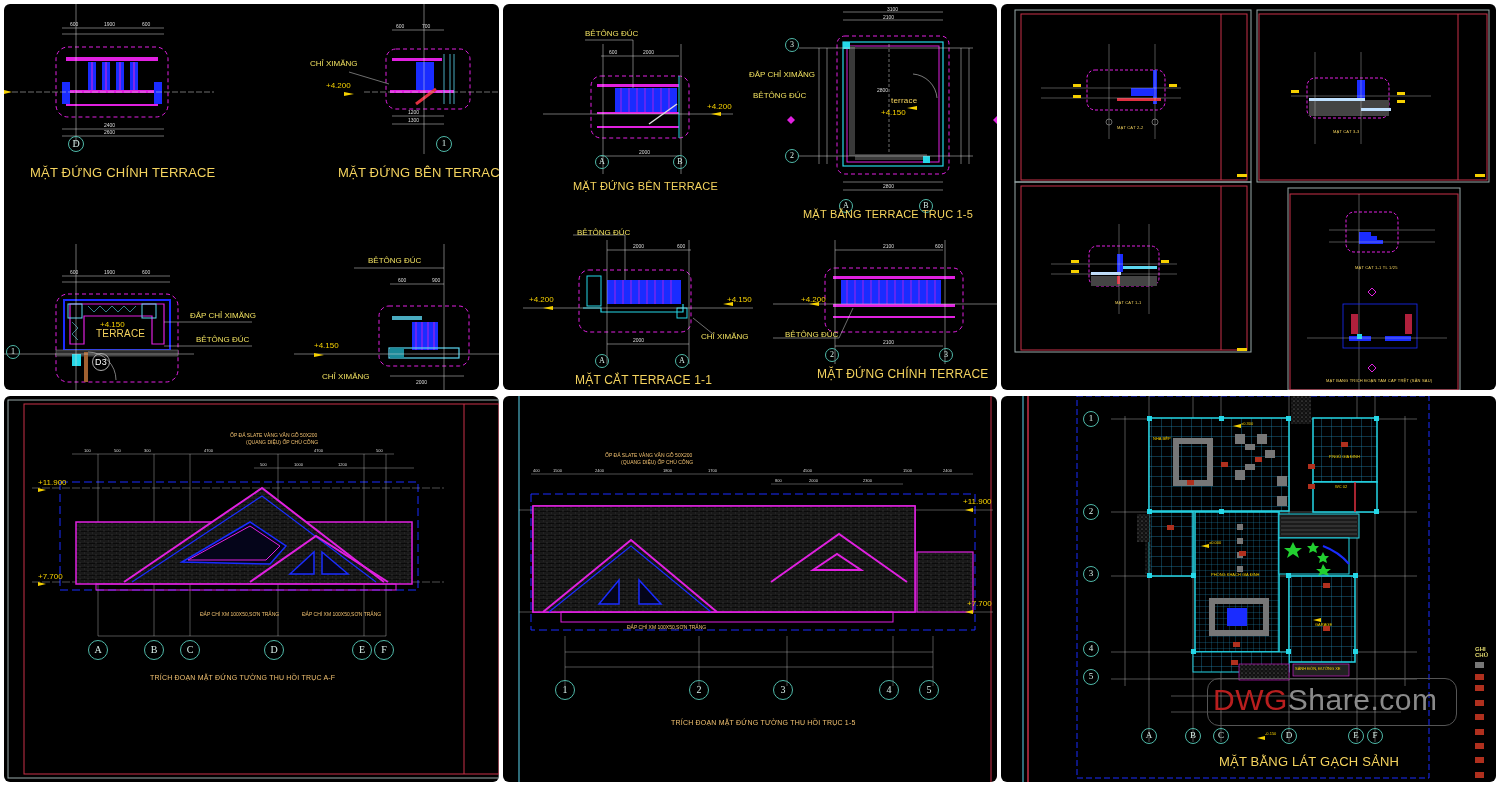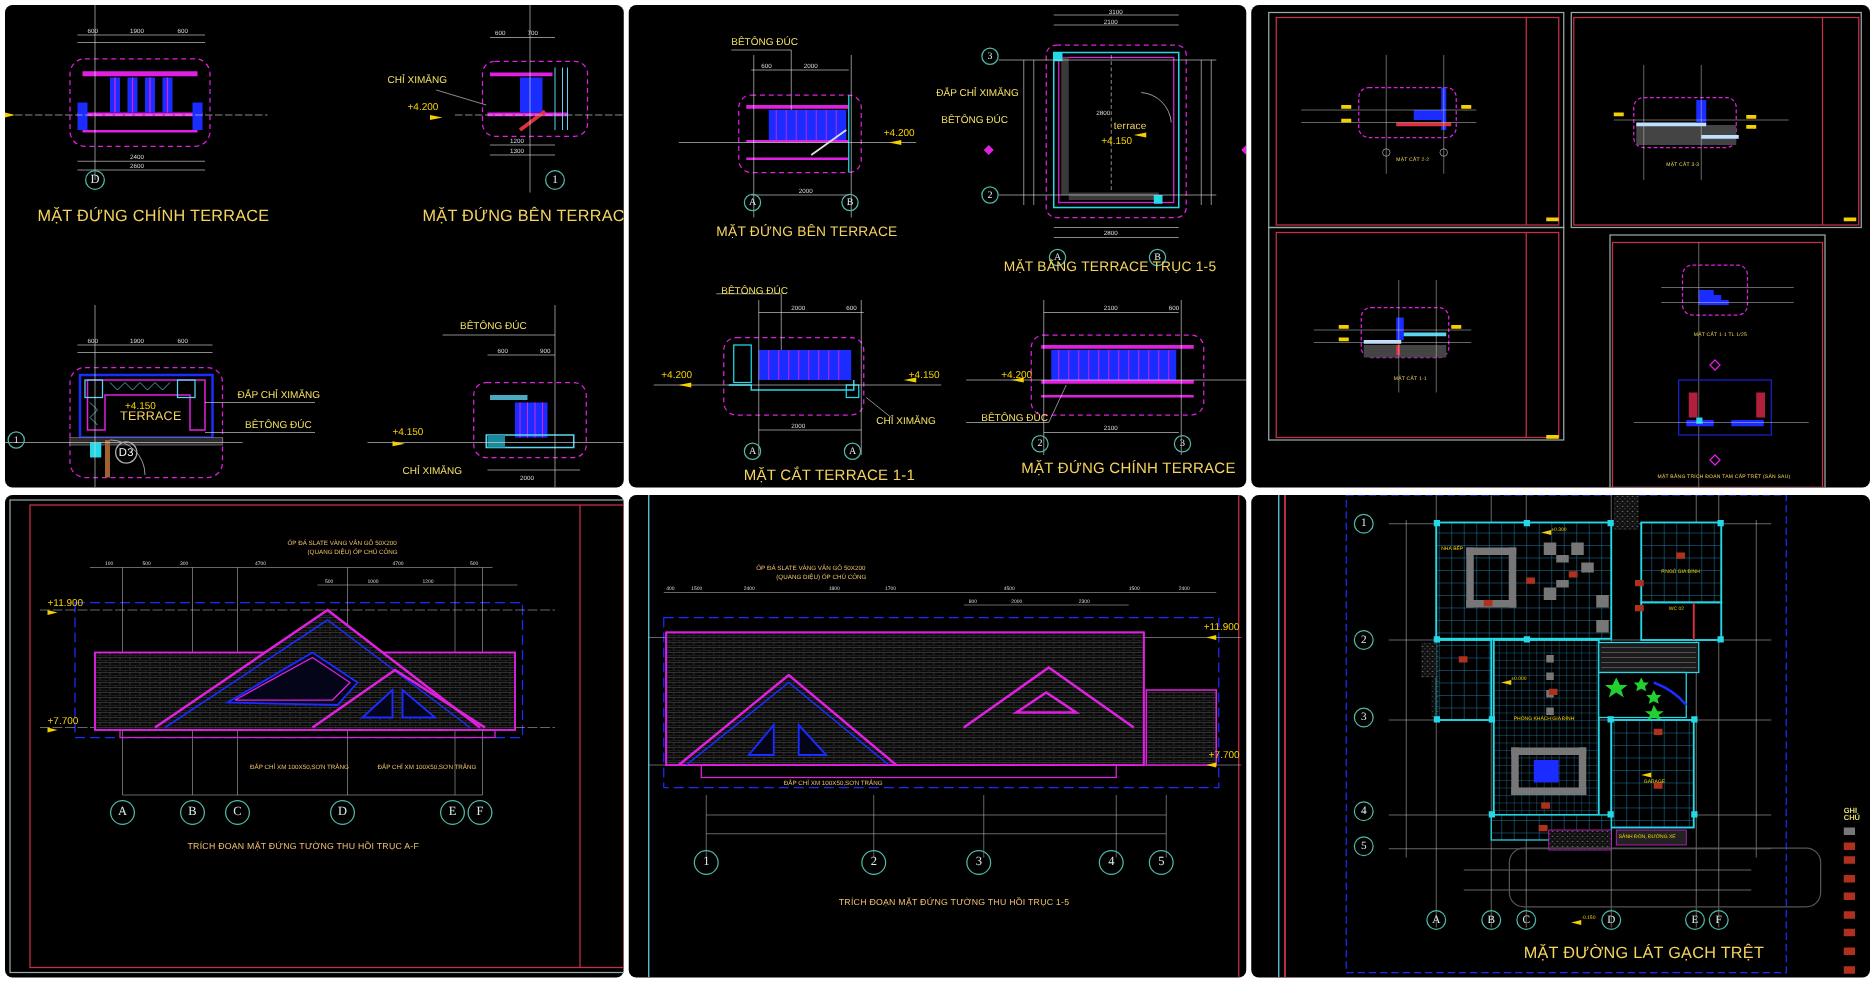--- a/index.html
+++ b/index.html
@@ -300,21 +300,21 @@
   <div class="axis" style="left:282px;top:145px;width:14px;height:14px;font-size:8px;line-height:11px;">2</div>
   <div class="axis" style="left:336px;top:195px;width:14px;height:14px;font-size:8px;line-height:11px;">A</div>
   <div class="axis" style="left:416px;top:195px;width:14px;height:14px;font-size:8px;line-height:11px;">B</div>
   <div class="title" style="left:300px;top:204px;font-size:11px;">MẶT BẰNG TERRACE TRỤC 1-5</div>
   <div class="lbl" style="left:74px;top:224px;">BÊTÔNG ĐÚC</div>
   <div class="lbl" style="left:198px;top:328px;">CHỈ XIMĂNG</div>
   <div class="lvl" style="left:26px;top:291px;">+4.200</div>
   <div class="lvl" style="left:224px;top:291px;">+4.150</div>
   <div class="axis" style="left:92px;top:350px;width:14px;height:14px;font-size:8px;line-height:11px;">A</div>
   <div class="axis" style="left:172px;top:350px;width:14px;height:14px;font-size:8px;line-height:11px;">A</div>
-  <div class="title" style="left:92px;top:369px;font-size:12px;">MẶT CẮT TERRACE 1-1</div>
+  <div class="title" style="left:72px;top:369px;font-size:12px;">MẶT CẮT TERRACE 1-1</div>
   <div class="lbl" style="left:282px;top:326px;">BÊTÔNG ĐÚC</div>
   <div class="lvl" style="left:298px;top:291px;">+4.200</div>
   <div class="axis" style="left:322px;top:344px;width:14px;height:14px;font-size:8px;line-height:11px;">2</div>
   <div class="axis" style="left:436px;top:344px;width:14px;height:14px;font-size:8px;line-height:11px;">3</div>
   <div class="title" style="left:314px;top:363px;font-size:12px;">MẶT ĐỨNG CHÍNH TERRACE</div>
 </div>
 
 <div class="panel" style="left:1001px;top:4px;width:495px;height:386px;">
   <svg viewBox="0 0 495 386">
 
@@ -691,21 +691,22 @@
   <div class="lvl" style="left:152px;top:40px;font-size:4px;">NHÀ BẾP</div>
   <div class="lvl" style="left:328px;top:58px;font-size:4px;">P.NGỦ GIA ĐÌNH</div>
   <div class="lvl" style="left:334px;top:88px;font-size:4px;">WC 02</div>
   <div class="lvl" style="left:210px;top:176px;font-size:4px;">PHÒNG KHÁCH GIA ĐÌNH</div>
   <div class="lvl" style="left:314px;top:226px;font-size:4px;">GARAGE</div>
   <div class="lvl" style="left:294px;top:270px;font-size:4px;">SẢNH ĐÓN, ĐƯỜNG XE</div>
   <div class="lvl" style="left:240px;top:25px;font-size:4px;">±0.300</div>
   <div class="lvl" style="left:208px;top:144px;font-size:4px;">±0.000</div>
   <div class="lvl" style="left:264px;top:335px;font-size:4px;">-0.150</div>
   <div class="wmbox" style="left:206px;top:282px;width:248px;height:46px;"></div>
-  <div class="title" style="left:218px;top:358px;font-size:13px;">MẶT ĐƯỜNG LÁT GẠCH TRỆT</div>
+  <div class="wm" style="left:212px;top:287px;"><span class="a">DWG</span><span class="b">Share.com</span></div>
+  <div class="title" style="left:218px;top:358px;font-size:13px;">MẶT BẰNG LÁT GẠCH SẢNH</div>
   <div class="legend" style="left:474px;top:250px;">
     <div style="font-weight:bold;margin-bottom:4px;">GHI CHÚ</div>
     <div style="margin-bottom:5px;"><span class="sw" style="background:#777;"></span></div>
     <div style="margin-bottom:5px;"><span class="sw"></span></div>
     <div style="margin-bottom:8px;"><span class="sw"></span></div>
     <div style="margin-bottom:8px;"><span class="sw"></span></div>
     <div style="margin-bottom:8px;"><span class="sw"></span></div>
     <div style="margin-bottom:8px;"><span class="sw"></span></div>
     <div style="margin-bottom:8px;"><span class="sw"></span></div>
     <div style="margin-bottom:8px;"><span class="sw"></span></div>

